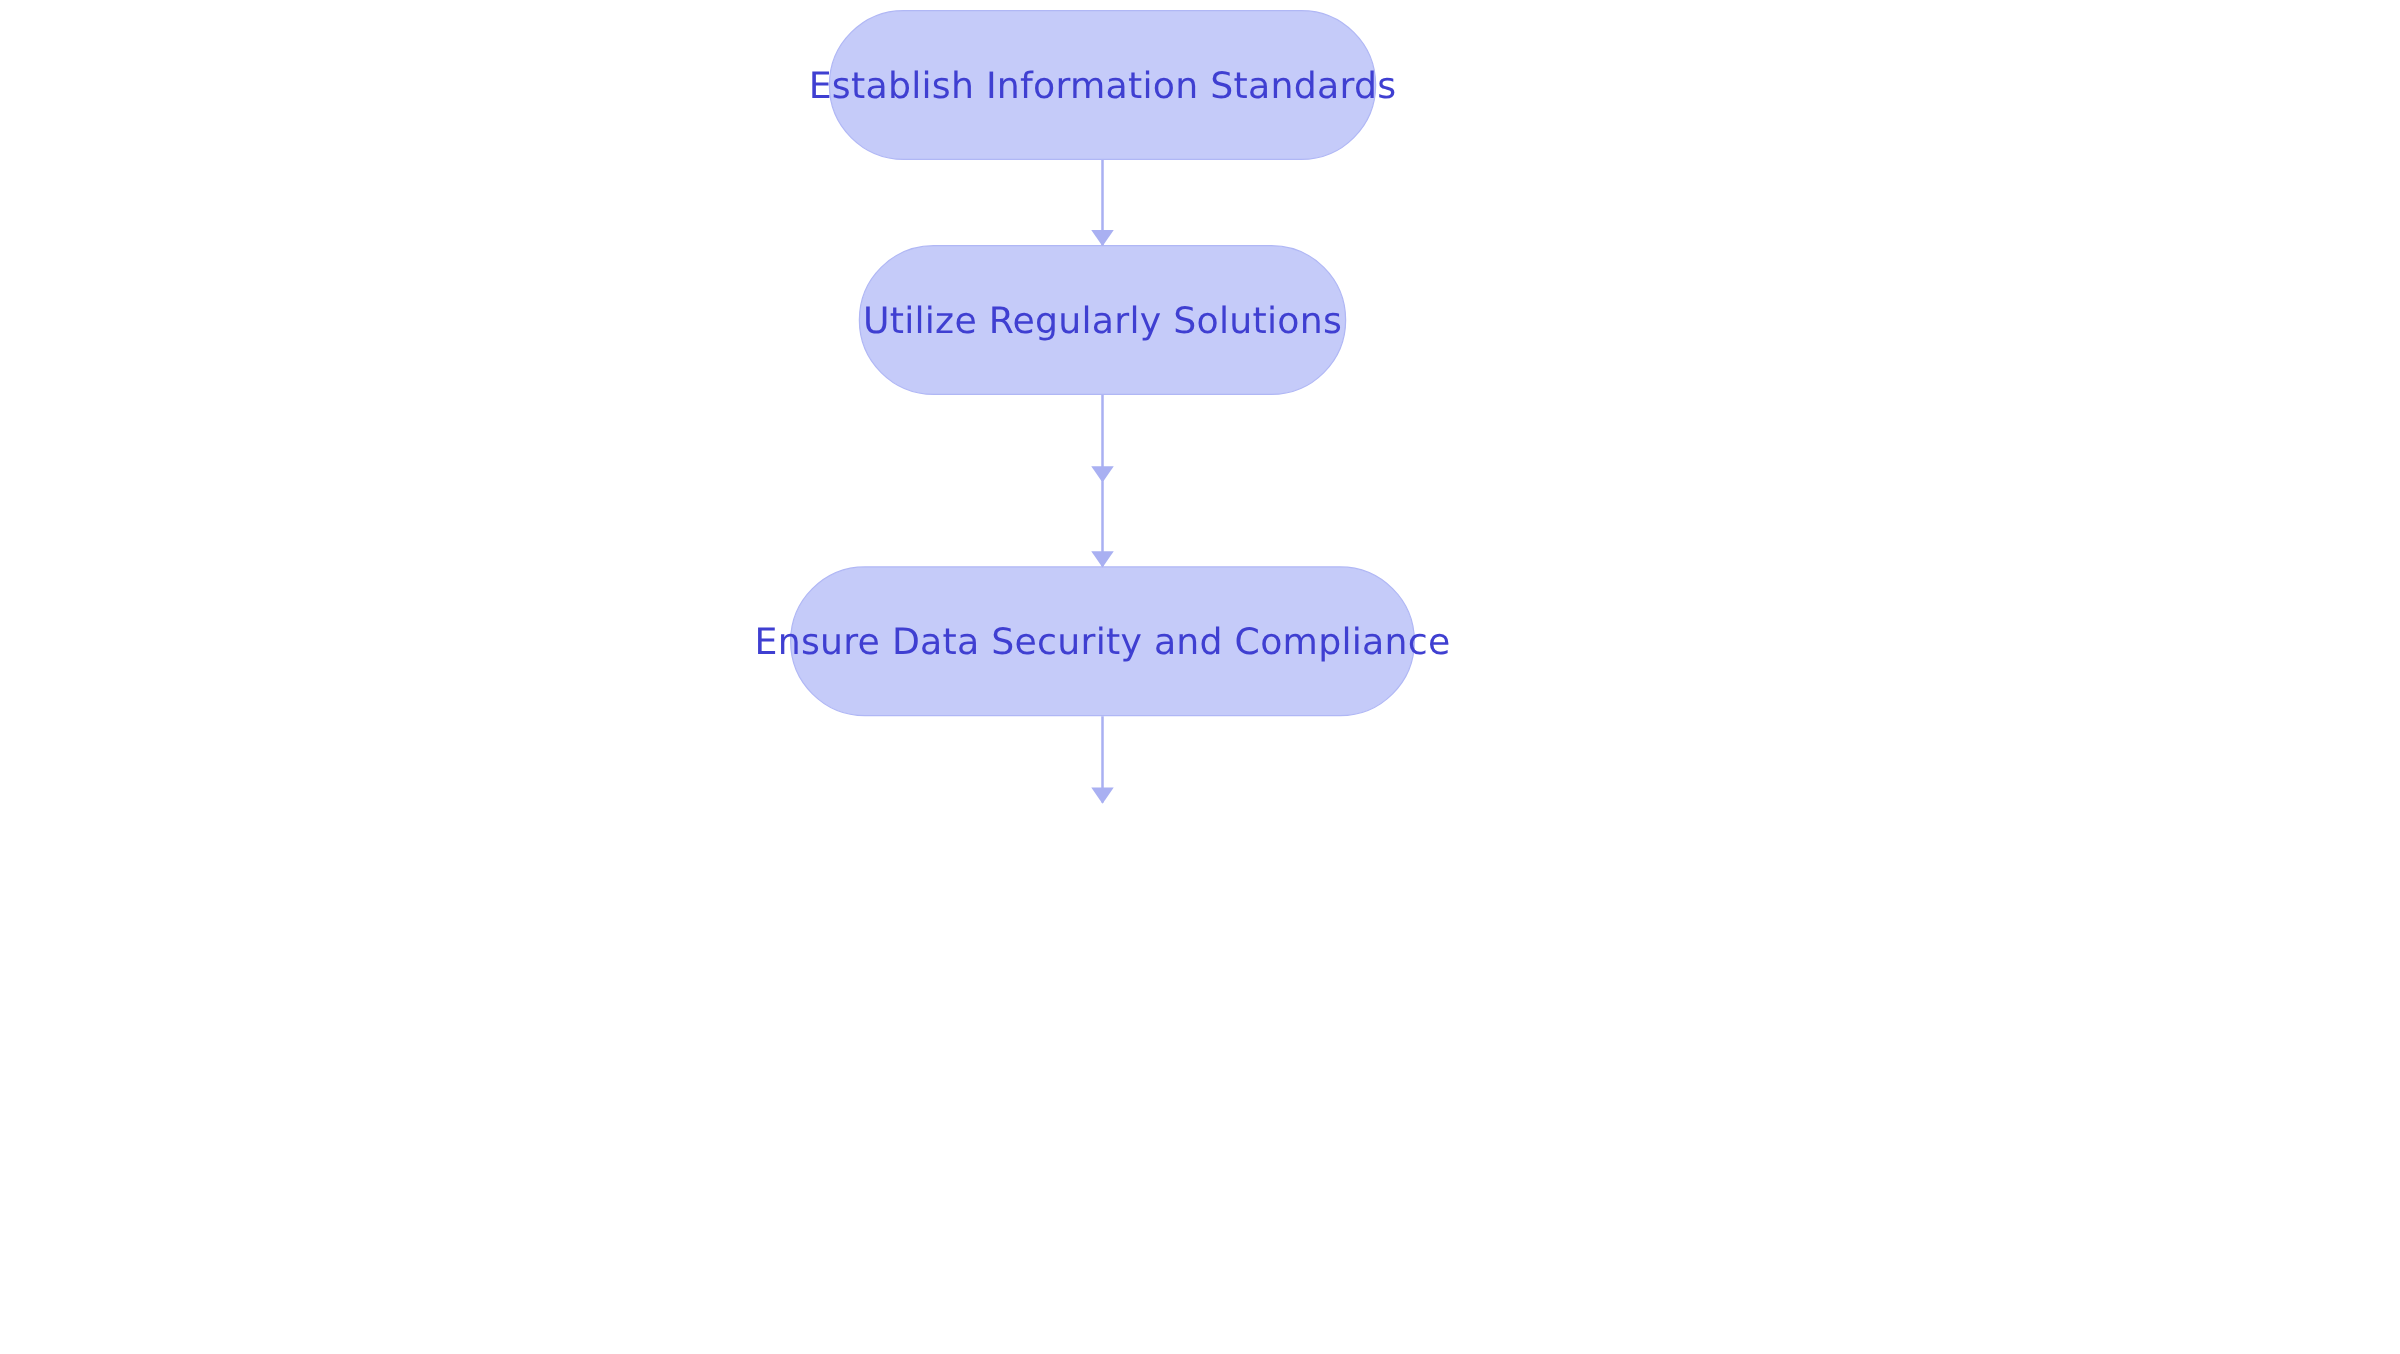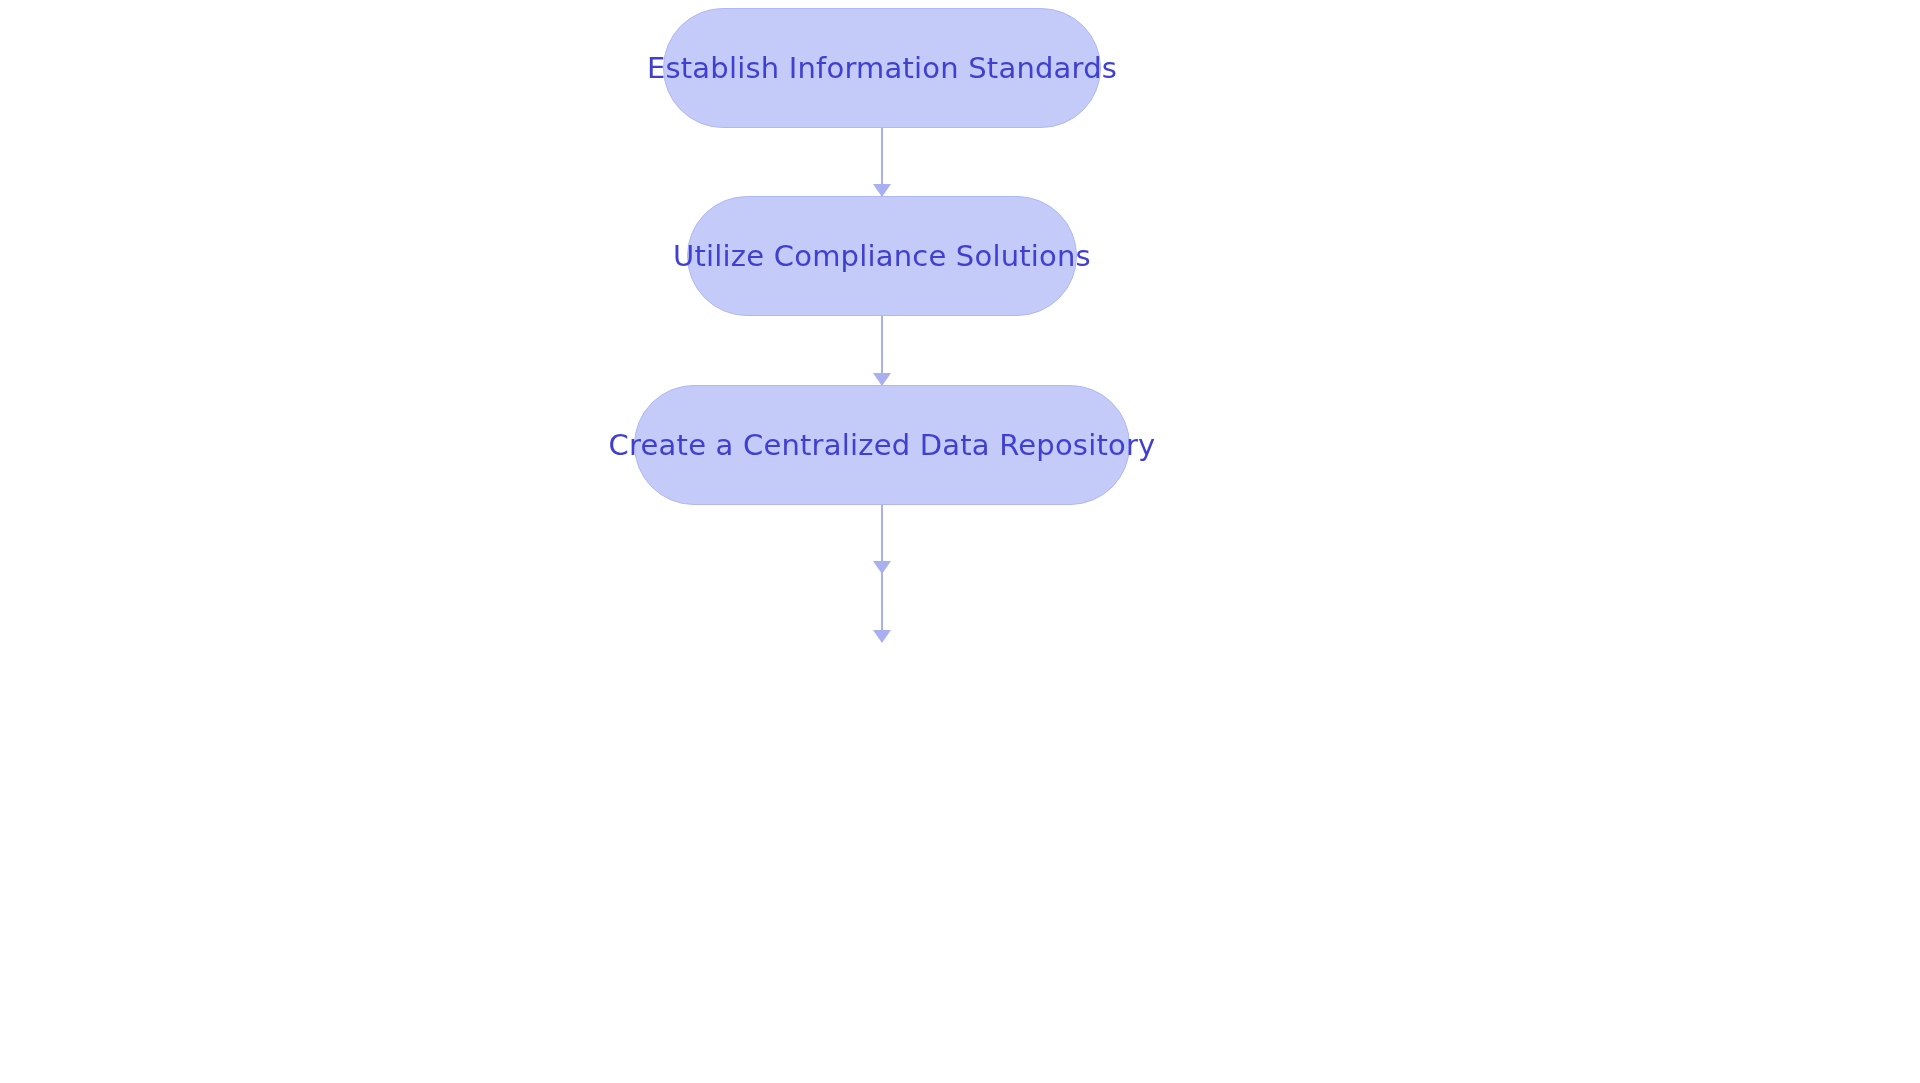--- a/index.html
+++ b/index.html
@@ -59,28 +59,28 @@
 
 <div id="flowchart">
 
   <div class="node" style="width:438px;margin-top:8px;">
     <span>Establish Information Standards</span>
   </div>
 
   <div class="connector" style="height:68px;"></div>
 
   <div class="node" style="width:390px;">
-    <span>Utilize Compliance Solutions</span>
+    <span>Utilize Regularly Solutions</span>
   </div>
 
   <div class="connector" style="height:69px;"></div>
 
-  <div class="node" style="width:496px;">
-    <span>Create a Centralized Data Repository</span>
-  </div>
 
   <div class="connector" style="height:68px;"></div>
 
+  <div class="node" style="width:500px;">
+    <span>Ensure Data Security and Compliance</span>
+  </div>
 
   <div class="connector" style="height:69px;"></div>
 
 
 </div>
 
 </body></html>

